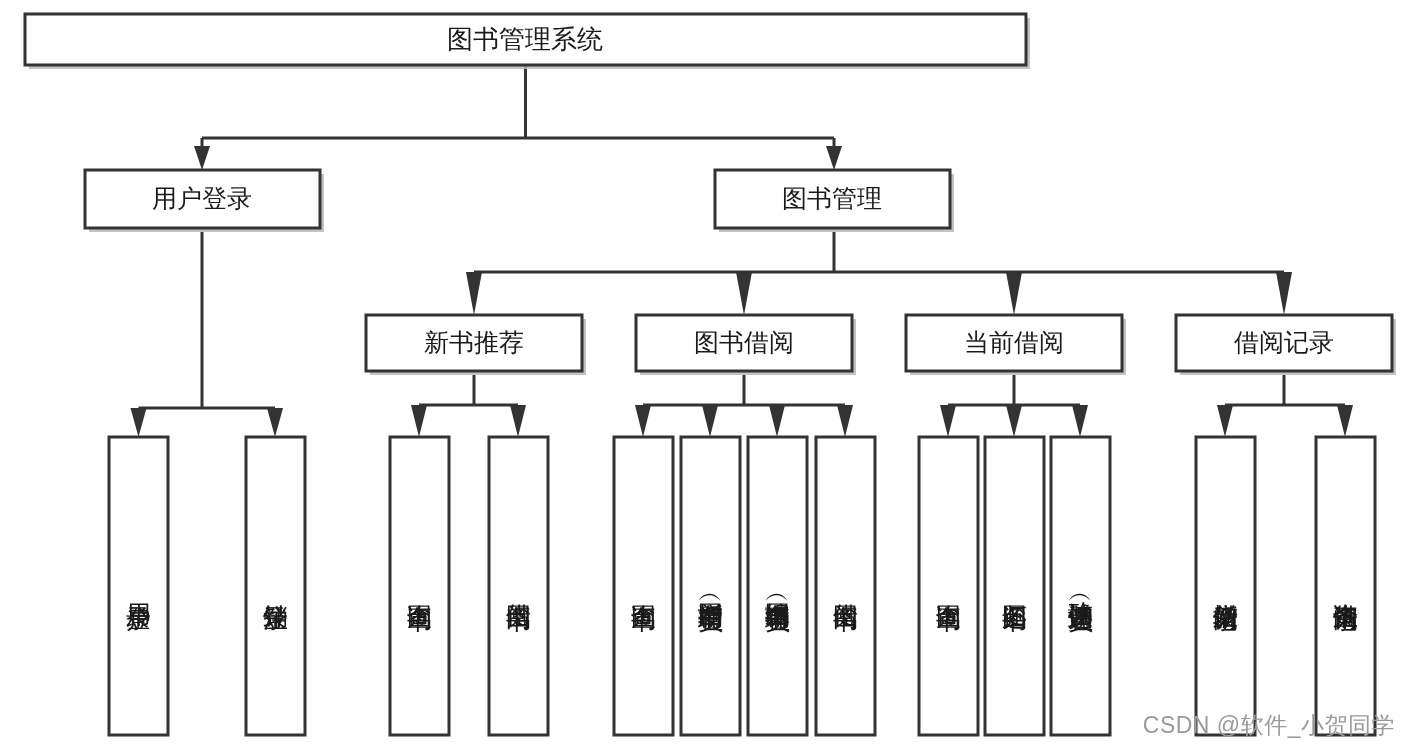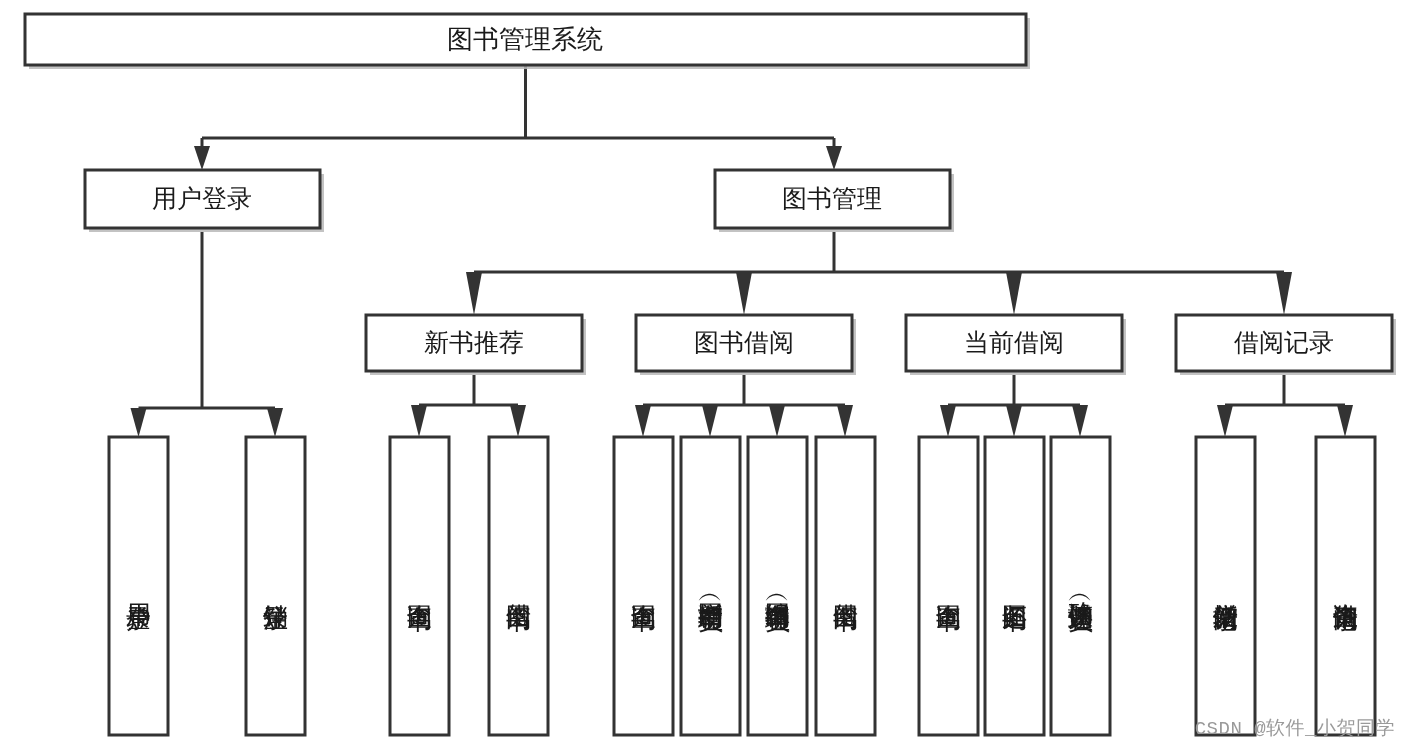--- a/index.html
+++ b/index.html
@@ -67,23 +67,23 @@
     line-height: 1.08;
     color: #1a1a1a;
     letter-spacing: 1px;
     white-space: nowrap;
     pointer-events: none;
   }
   .watermark {
     position: absolute;
     right: 14px;
     bottom: 6px;
-    font-size: 19px;
+    font-size: 23px;
     color: #9a9a9a;
-    font-family: Liberation Mono, monospace;
+    font-family: Liberation Sans, sans-serif;
     letter-spacing: 0.5px;
     white-space: nowrap;
   }
 </style>
 </head>
 <body>
 
 <div id="diagram-root">
 
   <svg class="diagram" viewBox="0 0 1405 747" xmlns="http://www.w3.org/2000/svg">

